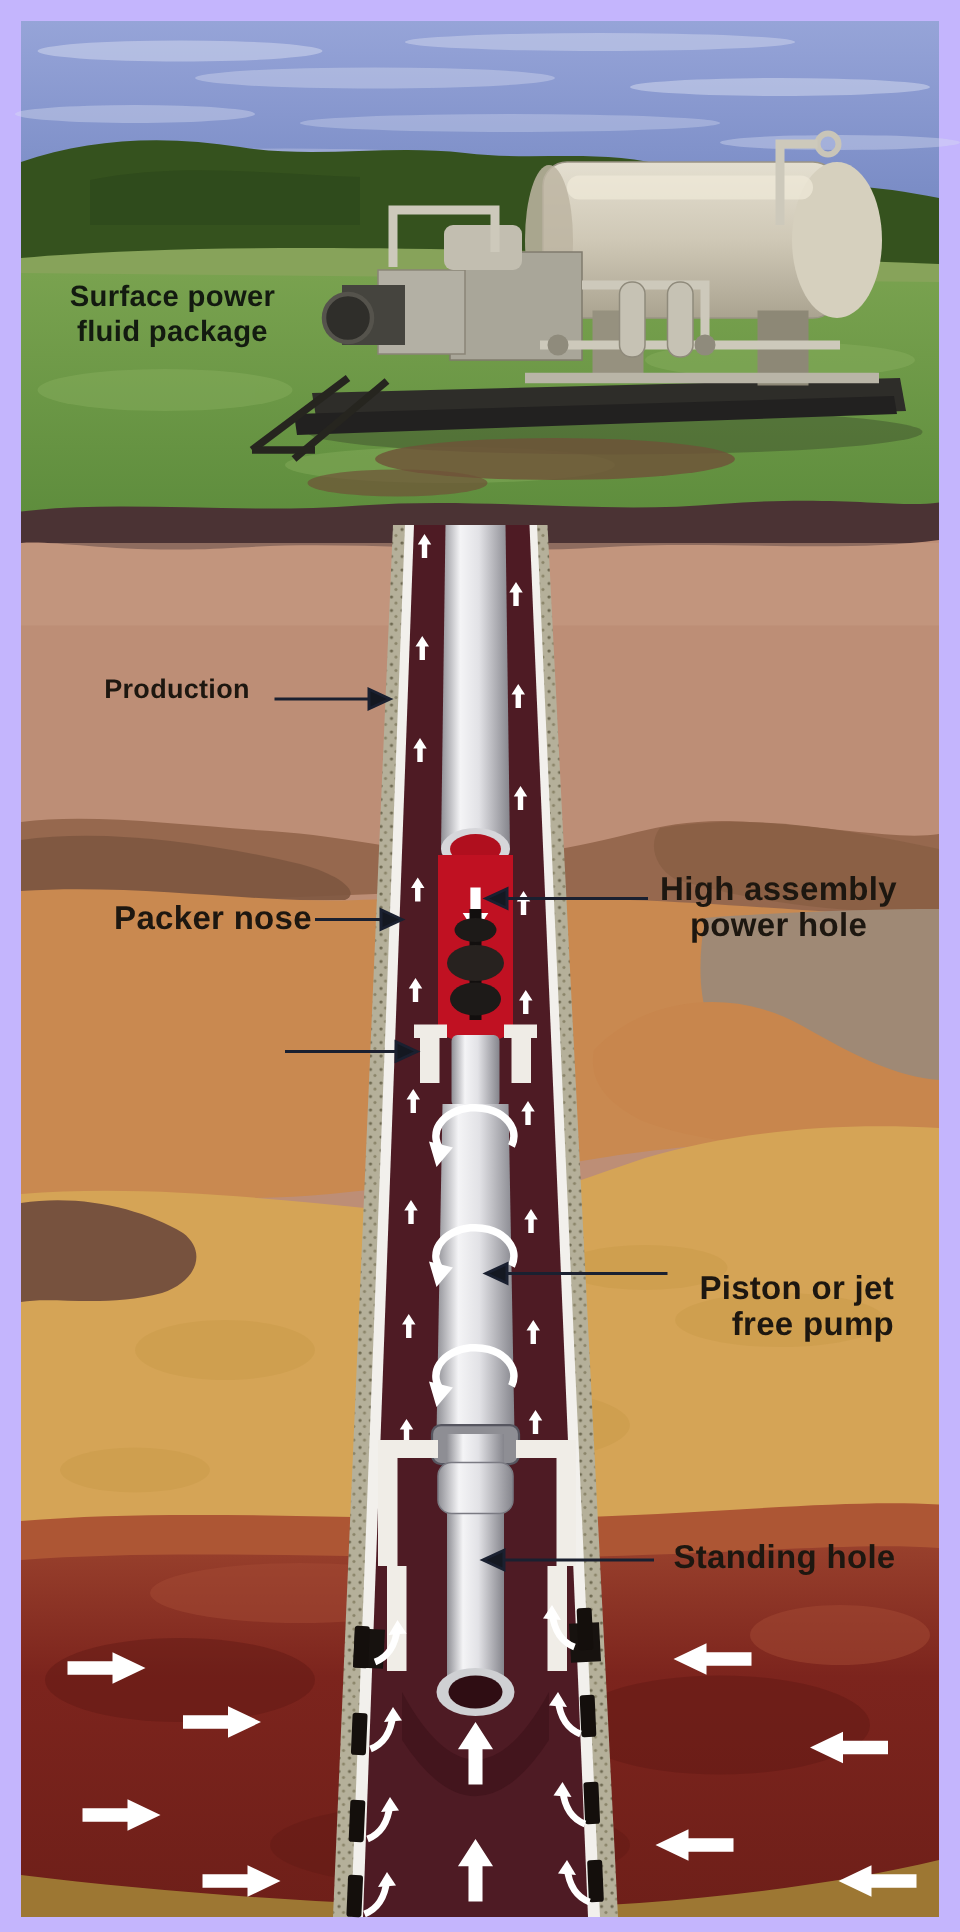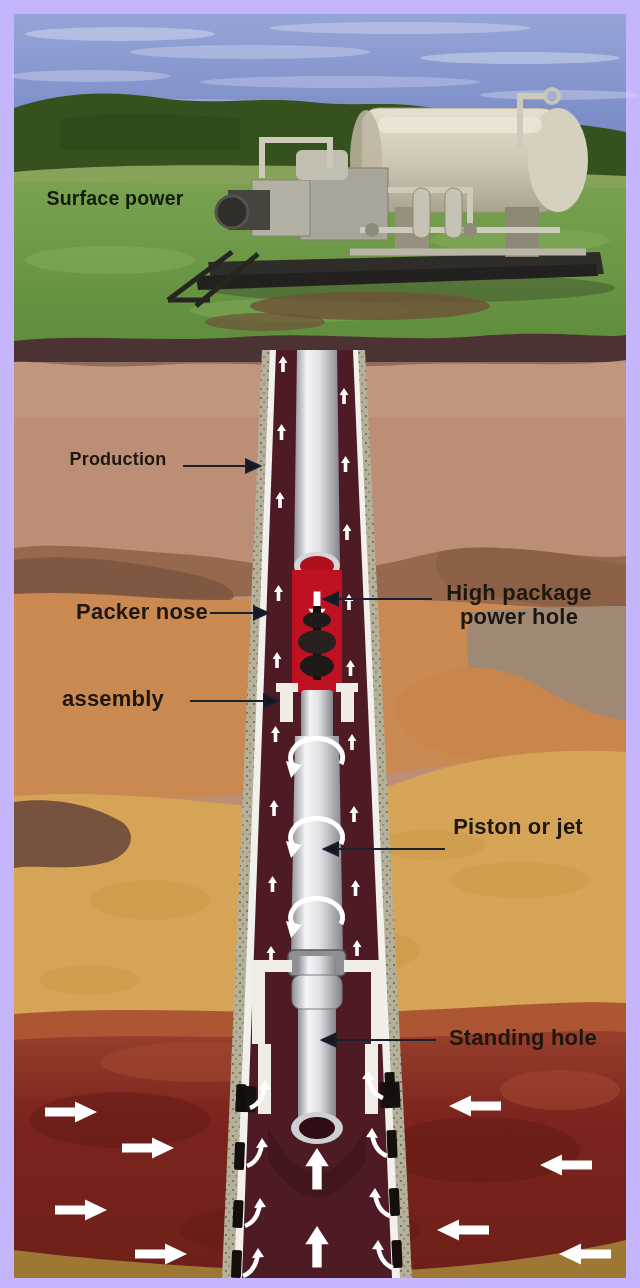--- a/index.html
+++ b/index.html
@@ -11,21 +11,21 @@
   .label{
     position:absolute;text-align:center;font-weight:bold;color:#1d1710;
     line-height:1.08;letter-spacing:.2px;
   }
   .label span{display:block;}
   .lbl-surface{left:36px;top:187px;width:158px;font-size:19.5px;color:#131a10;line-height:1.2;}
   .lbl-casing{left:44px;top:450px;width:148px;font-size:18px;}
   .lbl-packer{left:66px;top:600px;width:152px;font-size:22px;}
   .lbl-hppf{left:426px;top:581px;width:186px;font-size:22px;}
   .lbl-bha{left:34px;top:687px;width:158px;font-size:22px;}
-  .lbl-pump{left:440px;top:815px;width:156px;font-size:22px;}
+  .lbl-pump{left:440px;top:847px;width:156px;font-size:22px;text-align:right;}
   .lbl-valve{left:430px;top:1026px;width:186px;font-size:22px;}
 </style>
 </head>
 <body>
 
 <div class="canvas">
 
 <svg class="scene" width="640" height="1288" viewBox="0 0 640 1288">
   <defs>
     <linearGradient id="skyG" x1="0" y1="0" x2="0" y2="1">
@@ -305,40 +305,41 @@
     <use href="#lhead" transform="translate(324,599) rotate(180)"></use>
     <line x1="445" y1="849" x2="336" y2="849"></line>
     <use href="#lhead" transform="translate(324,849) rotate(180)"></use>
     <line x1="436" y1="1040" x2="334" y2="1040"></line>
     <use href="#lhead" transform="translate(322,1040) rotate(180)"></use>
   </g>
 </svg>
 
 <div class="label lbl-surface">
   <span>Surface power</span>
+  <span>fluid package</span>
 </div>
 
 <div class="label lbl-casing">
   <span>Production</span>
 </div>
 
 <div class="label lbl-packer">
   <span>Packer nose</span>
 </div>
 
 <div class="label lbl-hppf">
-  <span>High package</span>
+  <span>High assembly</span>
   <span>power hole</span>
 </div>
 
 <div class="label lbl-bha">
-  <span>assembly</span>
 </div>
 
 <div class="label lbl-pump">
   <span>Piston or jet</span>
+  <span>free pump</span>
 </div>
 
 <div class="label lbl-valve">
   <span>Standing hole</span>
 </div>
 
 </div>
 
 </body></html>

